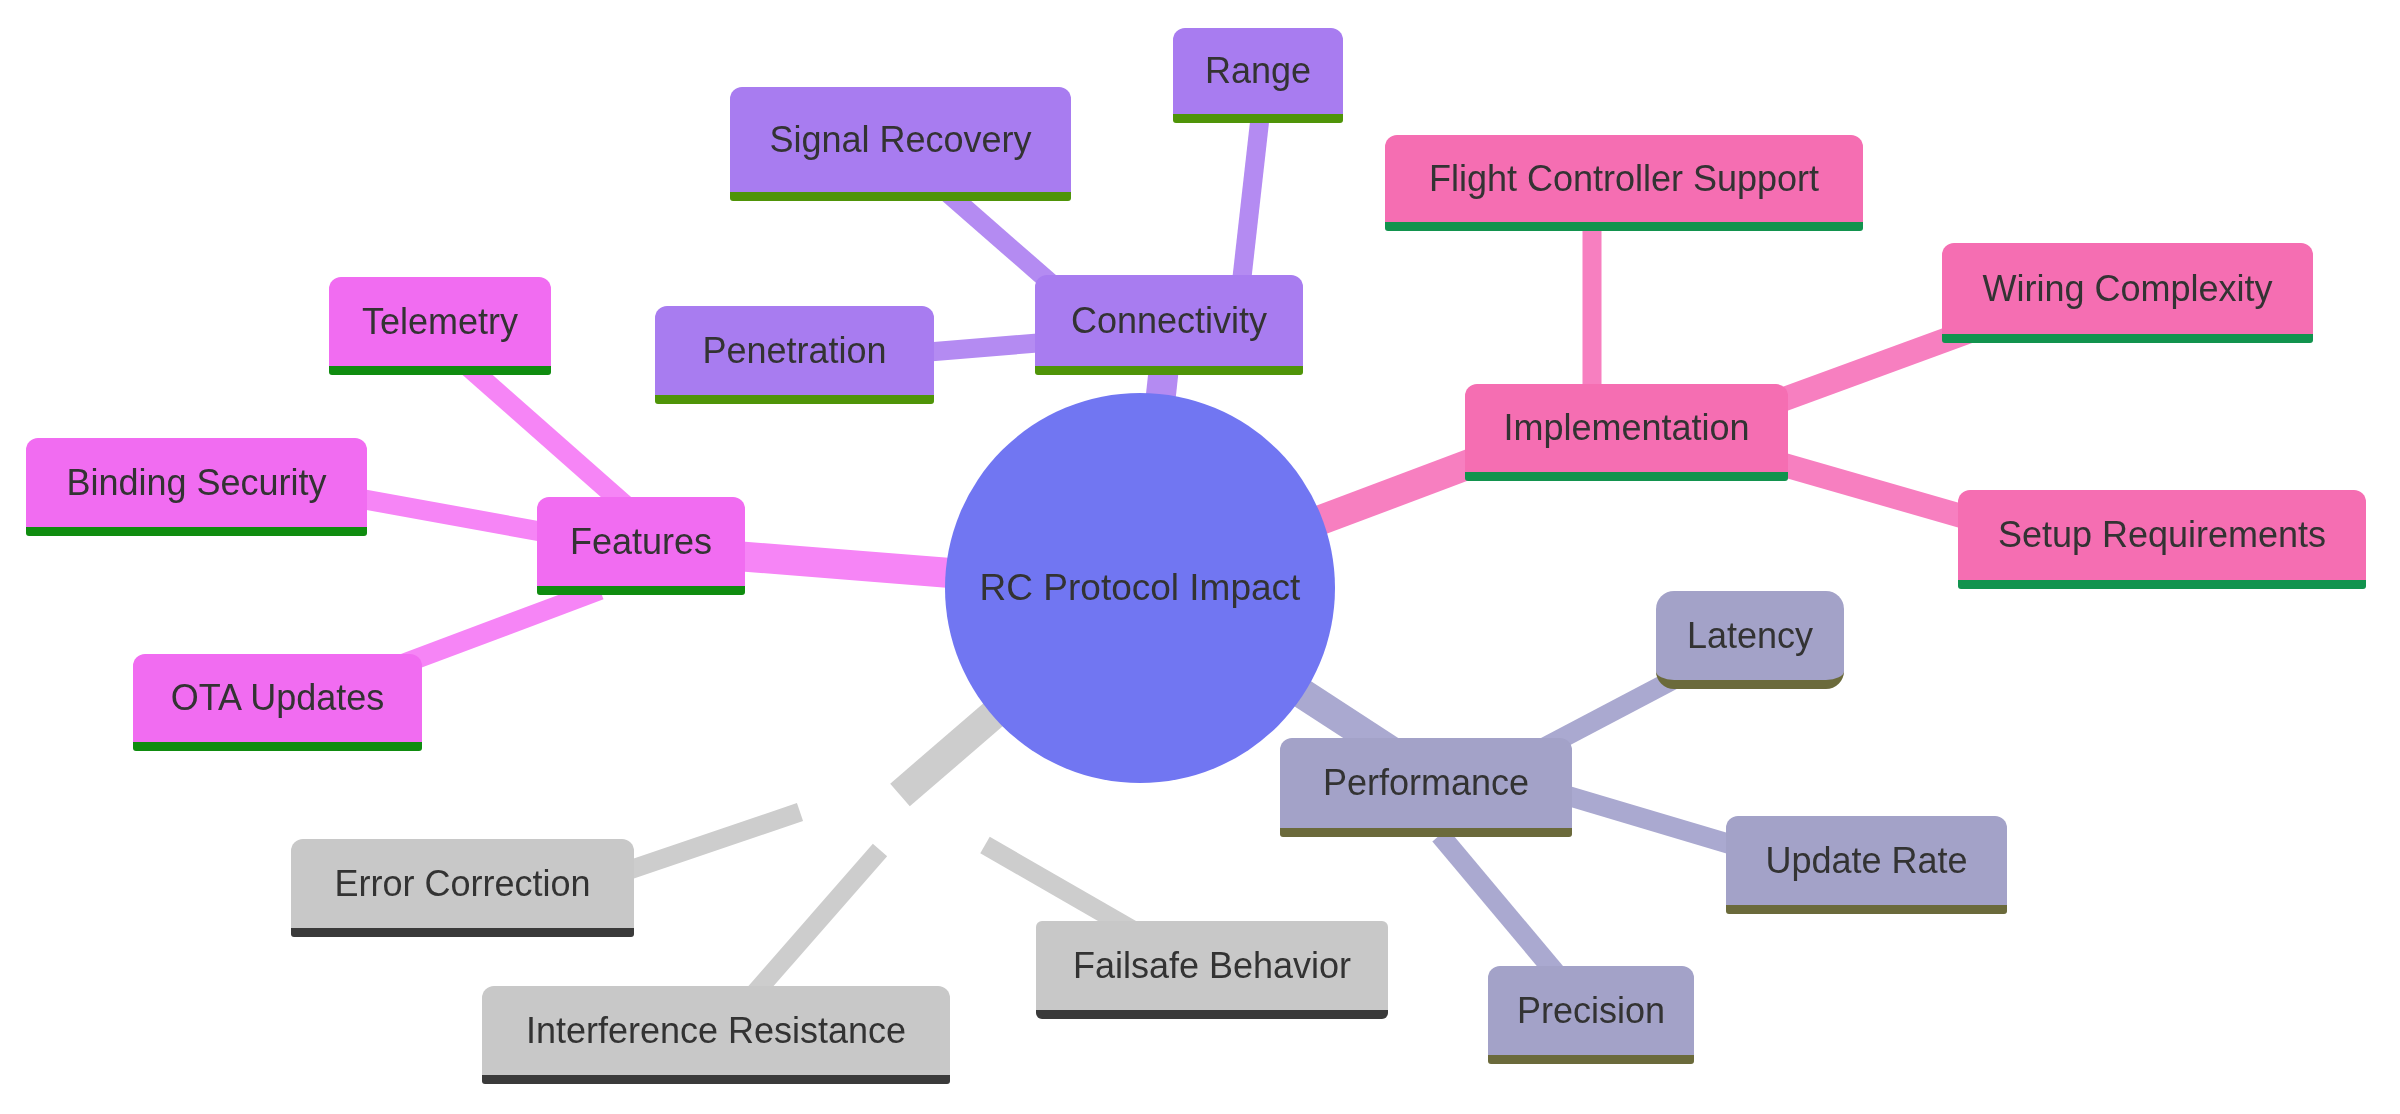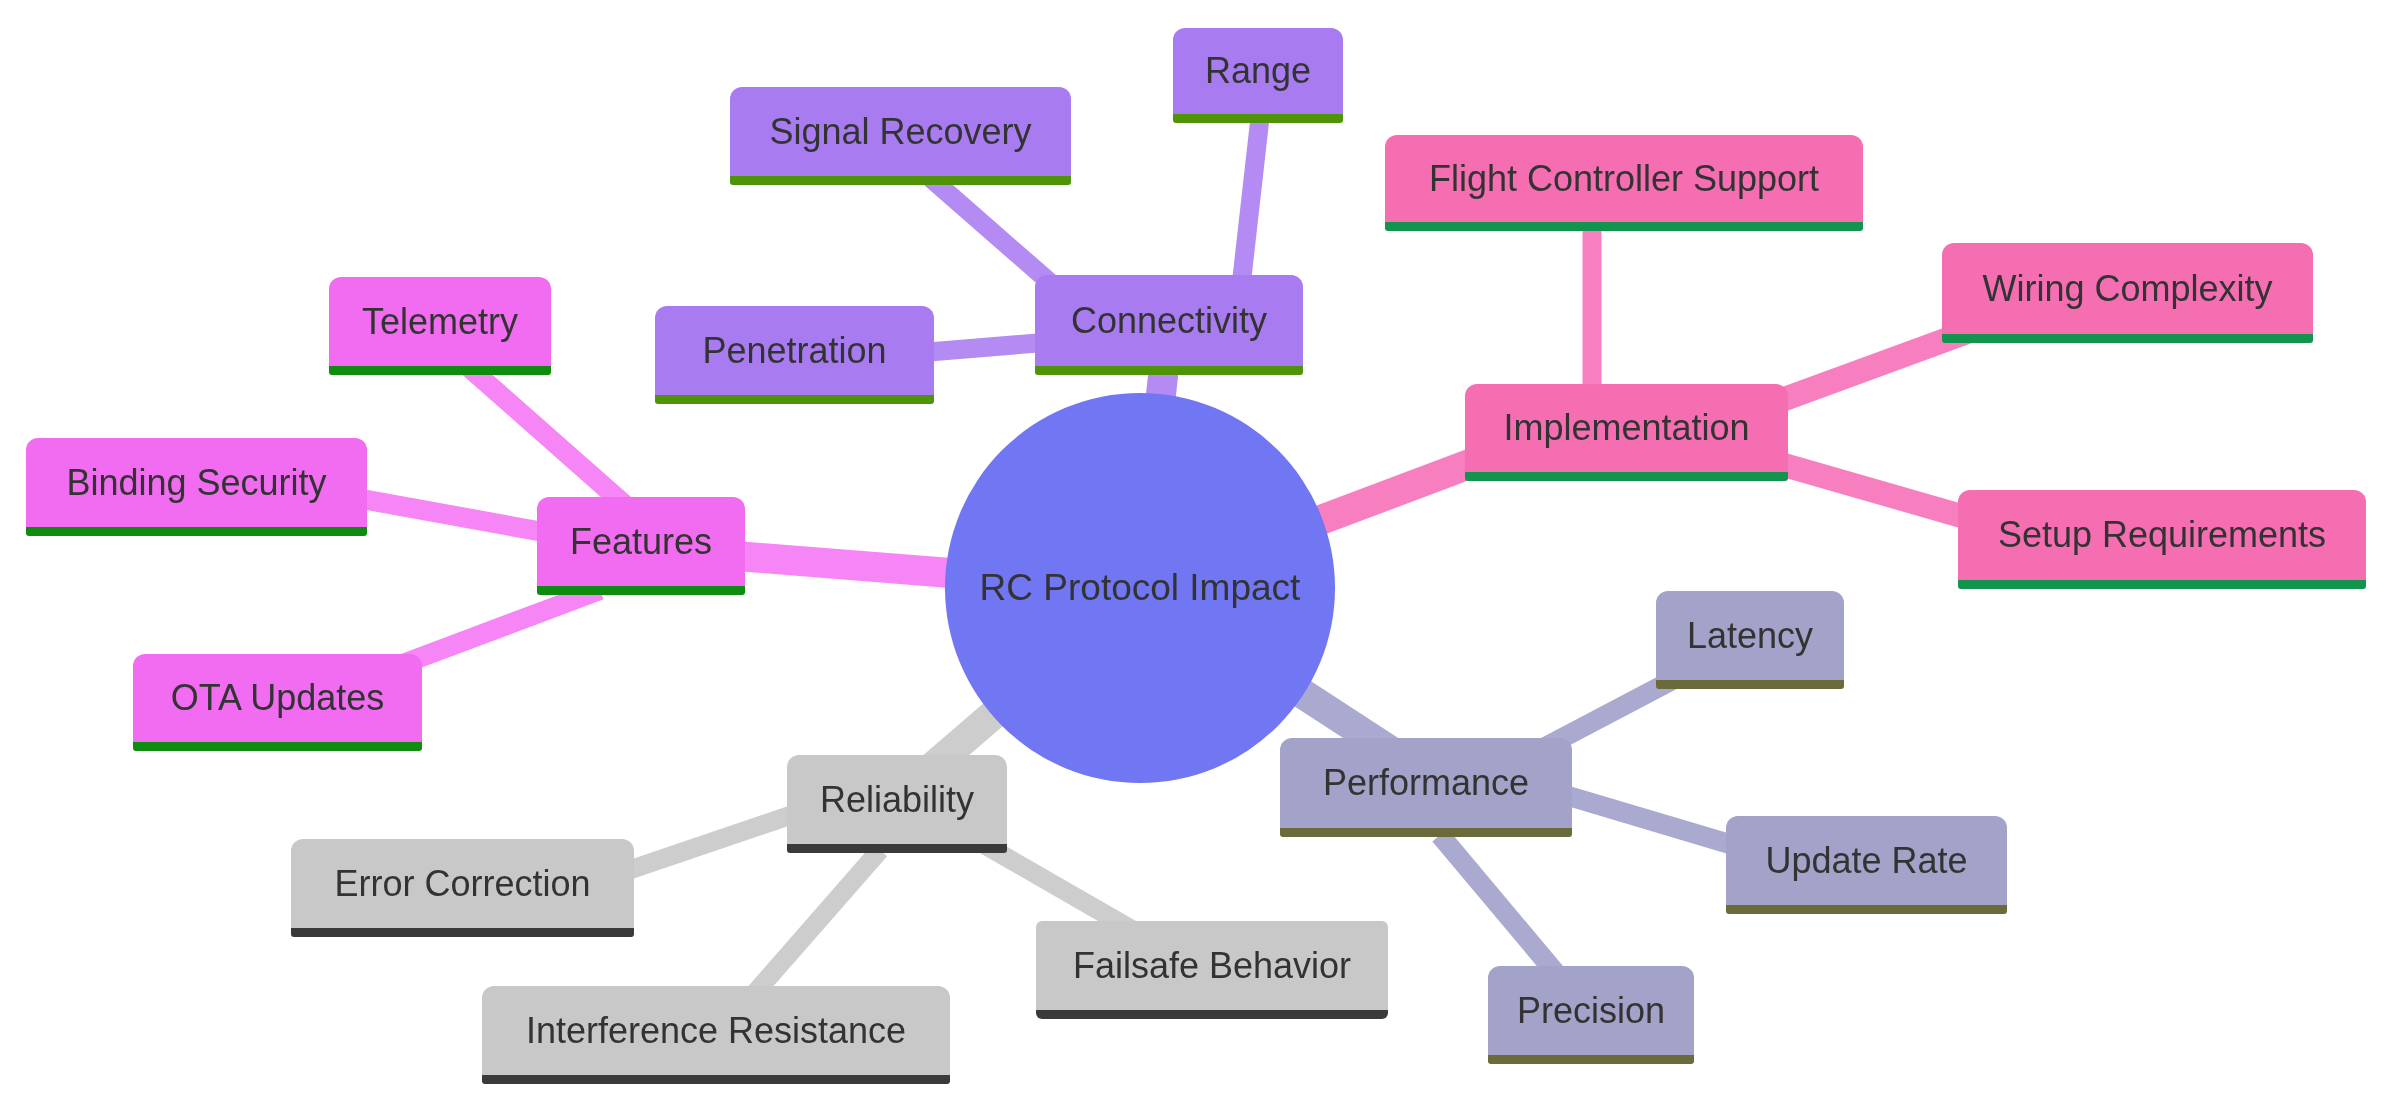--- a/index.html
+++ b/index.html
@@ -72,36 +72,35 @@
     <line x1="1140" y1="588" x2="1420" y2="770" stroke-width="30" stroke="#aaa9d0"></line>
     <line x1="1530" y1="755" x2="1720" y2="655" stroke-width="20" stroke="#aaa9d0"></line>
     <line x1="1565" y1="795" x2="1790" y2="862" stroke-width="20" stroke="#aaa9d0"></line>
     <line x1="1440" y1="835" x2="1570" y2="990" stroke-width="20" stroke="#aaa9d0"></line>
   </svg>
 
   <div class="node center-node" style="left: 945px; top: 393px; width: 390px; height: 390px; background-color: rgb(113, 118, 242);">RC Protocol Impact</div>
 
   <div class="node box-node" style="left: 1035px; top: 275px; width: 268px; height: 100px; background-color: rgb(168, 124, 240); border-bottom-color: rgb(79, 148, 8);">Connectivity</div>
   <div class="node box-node" style="left: 1173px; top: 28px; width: 170px; height: 95px; background-color: rgb(168, 124, 240); border-bottom-color: rgb(79, 148, 8);">Range</div>
-  <div class="node box-node" style="left: 730px; top: 87px; width: 341px; height: 98px; background-color: rgb(168, 124, 240); border-bottom-color: rgb(79, 148, 8);">Signal Recovery</div>
+  <div class="node box-node" style="left: 730px; top: 87px; width: 341px; height: 114px; background-color: rgb(168, 124, 240); border-bottom-color: rgb(79, 148, 8);">Signal Recovery</div>
   <div class="node box-node" style="left: 655px; top: 306px; width: 279px; height: 98px; background-color: rgb(168, 124, 240); border-bottom-color: rgb(79, 148, 8);">Penetration</div>
 
   <div class="node box-node" style="left: 1385px; top: 135px; width: 478px; height: 96px; background-color: rgb(245, 110, 178); border-bottom-color: rgb(18, 147, 78);">Flight Controller Support</div>
   <div class="node box-node" style="left: 1465px; top: 384px; width: 323px; height: 97px; background-color: rgb(245, 110, 178); border-bottom-color: rgb(18, 147, 78);">Implementation</div>
   <div class="node box-node" style="left: 1958px; top: 490px; width: 408px; height: 99px; background-color: rgb(245, 110, 178); border-bottom-color: rgb(18, 147, 78);">Setup Requirements</div>
   <div class="node box-node" style="left: 1942px; top: 243px; width: 371px; height: 100px; background-color: rgb(245, 110, 178); border-bottom-color: rgb(18, 147, 78);">Wiring Complexity</div>
 
   <div class="node box-node" style="left: 537px; top: 497px; width: 208px; height: 98px; background-color: rgb(241, 108, 241); border-bottom-color: rgb(15, 140, 15);">Features</div>
   <div class="node box-node" style="left: 329px; top: 277px; width: 222px; height: 98px; background-color: rgb(241, 108, 241); border-bottom-color: rgb(15, 140, 15);">Telemetry</div>
   <div class="node box-node" style="left: 26px; top: 438px; width: 341px; height: 98px; background-color: rgb(241, 108, 241); border-bottom-color: rgb(15, 140, 15);">Binding Security</div>
   <div class="node box-node" style="left: 133px; top: 654px; width: 289px; height: 97px; background-color: rgb(241, 108, 241); border-bottom-color: rgb(15, 140, 15);">OTA Updates</div>
 
-  <div class="node box-node" style="left: 787px; top: 755px; width: 220px; height: 98px; background-color: rgb(200, 200, 200); border-bottom-color: rgb(58, 58, 58);">Reliability</div>
   <div class="node box-node" style="left: 482px; top: 986px; width: 468px; height: 98px; background-color: rgb(200, 200, 200); border-bottom-color: rgb(58, 58, 58);">Interference Resistance</div>
   <div class="node box-node" style="left: 291px; top: 839px; width: 343px; height: 98px; background-color: rgb(200, 200, 200); border-bottom-color: rgb(58, 58, 58);">Error Correction</div>
   <div class="node box-node" style="left: 1036px; top: 921px; width: 352px; height: 98px; background-color: rgb(200, 200, 200); border-bottom-color: rgb(58, 58, 58); border-radius: 6px;">Failsafe Behavior</div>
 
   <div class="node box-node" style="left: 1280px; top: 738px; width: 292px; height: 99px; background-color: rgb(163, 162, 200); border-bottom-color: rgb(107, 106, 59);">Performance</div>
-  <div class="node box-node" style="left: 1656px; top: 591px; width: 188px; height: 98px; background-color: rgb(163, 162, 200); border-bottom-color: rgb(107, 106, 59);">Latency</div>
+  <div class="node box-node" style="left: 1656px; top: 591px; width: 188px; height: 98px; background-color: rgb(163, 162, 200); border-bottom-color: rgb(107, 106, 59); border-radius: 18px;">Latency</div>
   <div class="node box-node" style="left: 1726px; top: 816px; width: 281px; height: 98px; background-color: rgb(163, 162, 200); border-bottom-color: rgb(107, 106, 59);">Update Rate</div>
   <div class="node box-node" style="left: 1488px; top: 966px; width: 206px; height: 98px; background-color: rgb(163, 162, 200); border-bottom-color: rgb(107, 106, 59);">Precision</div>
 
 </div>
 
 </body></html>

